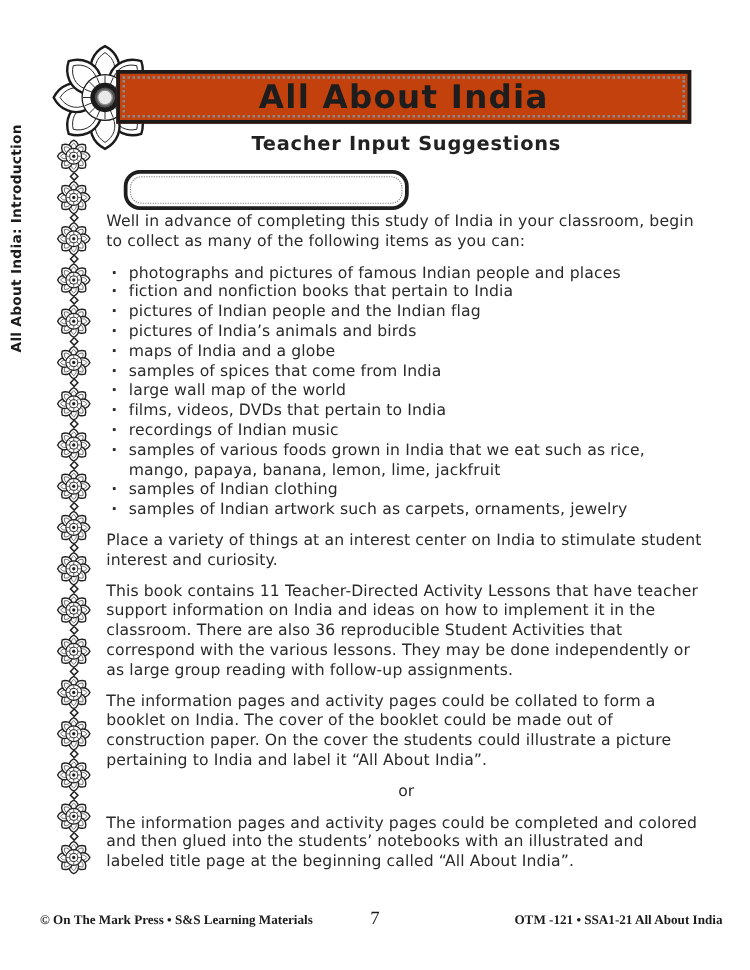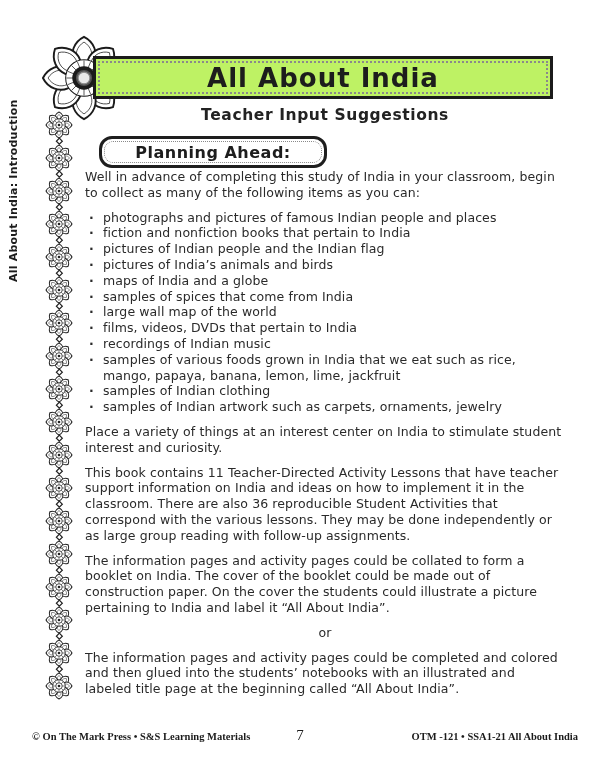--- a/index.html
+++ b/index.html
@@ -4,21 +4,21 @@
 <style>
   html,body{margin:0;padding:0;background:#888;}
   .page{
     position:relative;width:600px;height:776px;background:#ffffff;
     font-family:"DejaVu Sans",sans-serif;color:#262626;overflow:hidden;
     margin:0 auto;
   }
   
   .banner{
     position:absolute;left:93px;top:56px;width:454px;height:37px;
-    border:3px solid #1b1b1b;background:#bef264;
+    border:3px solid #1b1b1b;background:#c2410c;
   }
   .banner::before{
     content:"";position:absolute;inset:2px;border:2px dotted #8a8a8a;pointer-events:none;
   }
   .banner .title{
     position:absolute;inset:0;display:flex;align-items:center;justify-content:center;
     font-size:26px;font-weight:bold;letter-spacing:1px;color:#1d1d1d;
   }
   .big-flower{position:absolute;left:40px;top:34px;width:88px;height:88px;}
   
@@ -121,21 +121,20 @@
 
   <div class="section-heading">Teacher Input Suggestions</div>
 
   <div class="plan-box">
     <svg class="plan-pointer left" viewBox="0 0 16 36">
       <path d="M15,2 Q4,10 1.5,18 Q4,26 15,34 Z" fill="#ffffff" stroke="#1e1e1e" stroke-width="2.6" stroke-linejoin="round"></path>
     </svg>
     <svg class="plan-pointer right" viewBox="0 0 16 36">
       <path d="M15,2 Q4,10 1.5,18 Q4,26 15,34 Z" fill="#ffffff" stroke="#1e1e1e" stroke-width="2.6" stroke-linejoin="round"></path>
     </svg>
-    <div class="plan-label">Planning Ahead:</div>
   </div>
 
   <div class="body-copy">
     <p>Well in advance of completing this study of India in your classroom, begin to collect as many of the following items as you can:</p>
 
     <ul class="supply-list">
 
     <li>photographs and pictures of famous Indian people and places</li>
         <li>fiction and nonfiction books that pertain to India</li>
         <li>pictures of Indian people and the Indian flag</li>

